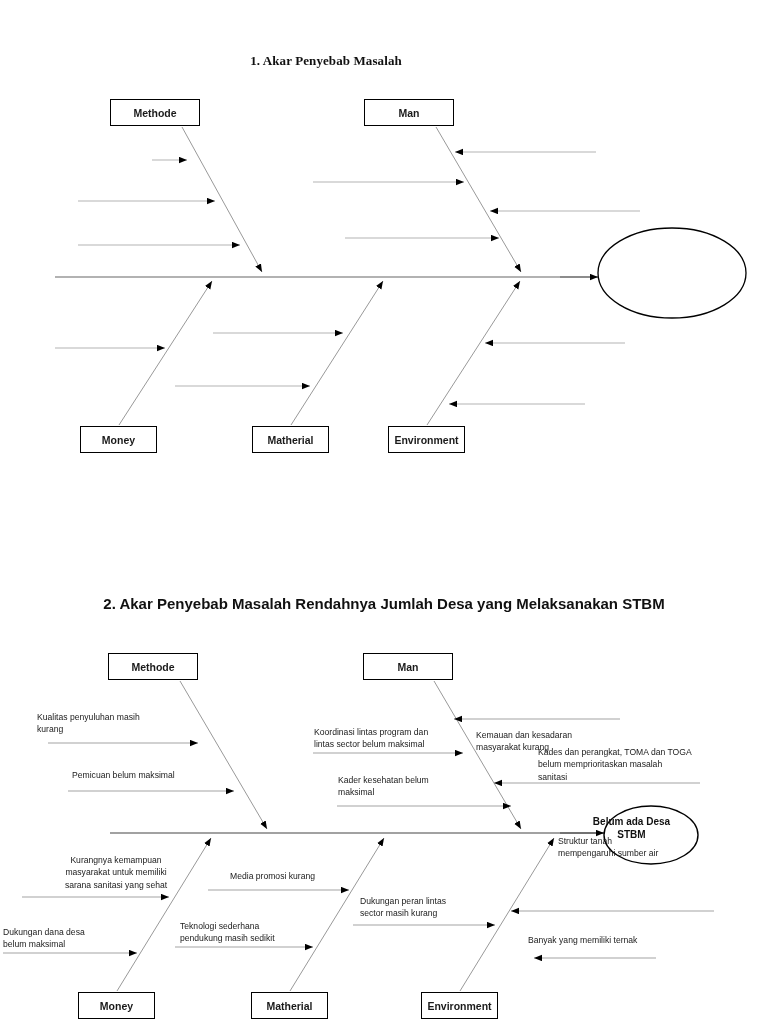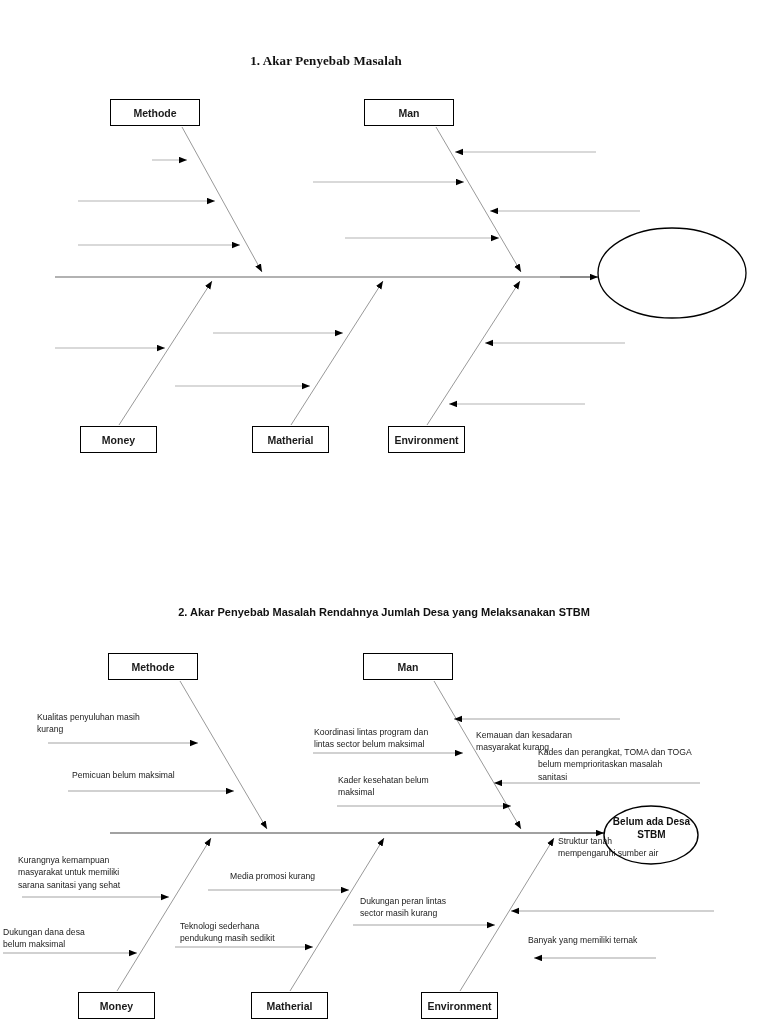--- a/index.html
+++ b/index.html
@@ -29,23 +29,22 @@
     font-size: 13px;
     color: #111;
     letter-spacing: 0.1px;
   }
   .title-sans {
     position: absolute;
     width: 768px;
     text-align: center;
     font-family: "Liberation Sans", sans-serif;
     font-weight: bold;
-    font-size: 11px;
+    font-size: 15px;
     color: #111;
-    margin-top: 11px;
   }
   svg.diagram {
     position: absolute;
     left: 0;
     top: 0;
     width: 768px;
     height: 1024px;
     overflow: visible;
   }
   .cat-box {
@@ -182,38 +181,38 @@
       </g>
 
       <g>
         <line x1="460" y1="991" x2="554" y2="838" stroke="#999" stroke-width="1" marker-end="url(#ar-r)"></line>
         <line x1="353" y1="925" x2="495" y2="925" stroke="#999" stroke-width="0.9" marker-end="url(#ar-r)"></line>
         <line x1="714" y1="911" x2="511" y2="911" stroke="#999" stroke-width="0.9" marker-end="url(#ar-l)"></line>
         <line x1="656" y1="958" x2="534" y2="958" stroke="#999" stroke-width="0.9" marker-end="url(#ar-l)"></line>
       </g>
     </svg>
 
-    <div class="head-text" style="left:604px; top:815px; width:95px;">Belum ada Desa
+    <div class="head-text" style="left:584px; top:815px; width:95px;">Belum ada Desa
 STBM</div>
 
     <div class="cause-label" style="left:37px; top:711px; width:180px;">Kualitas penyuluhan masih
 kurang</div>
     <div class="cause-label" style="left:72px; top:769px; width:180px;">Pemicuan belum maksimal</div>
 
     <div class="cause-label" style="left:476px; top:688px; width:190px;margin-top:41px;">Kemauan dan kesadaran
 masyarakat kurang</div>
     <div class="cause-label" style="left:314px; top:726px; width:175px;">Koordinasi lintas program dan
 lintas sector belum maksimal</div>
     <div class="cause-label" style="left:518px; top:746px; width:235px;margin-left:20px;">Kades dan perangkat, TOMA  dan TOGA
 belum memprioritaskan masalah
 sanitasi</div>
     <div class="cause-label" style="left:338px; top:774px; width:150px;">Kader kesehatan belum
 maksimal</div>
 
-    <div class="cause-label" style="left:18px; top:854px; width:160px;">Kurangnya kemampuan
+    <div class="cause-label" style="left:36px; top:854px; width:160px;text-align:center;">Kurangnya kemampuan
 masyarakat untuk memiliki
 sarana sanitasi yang sehat</div>
     <div class="cause-label" style="left:3px; top:926px; width:160px;">Dukungan dana desa
 belum maksimal</div>
 
     <div class="cause-label" style="left:230px; top:870px; width:160px;">Media promosi kurang</div>
     <div class="cause-label" style="left:180px; top:920px; width:160px;">Teknologi sederhana
 pendukung masih sedikit</div>
 
     <div class="cause-label" style="left:360px; top:895px; width:160px;">Dukungan peran lintas

